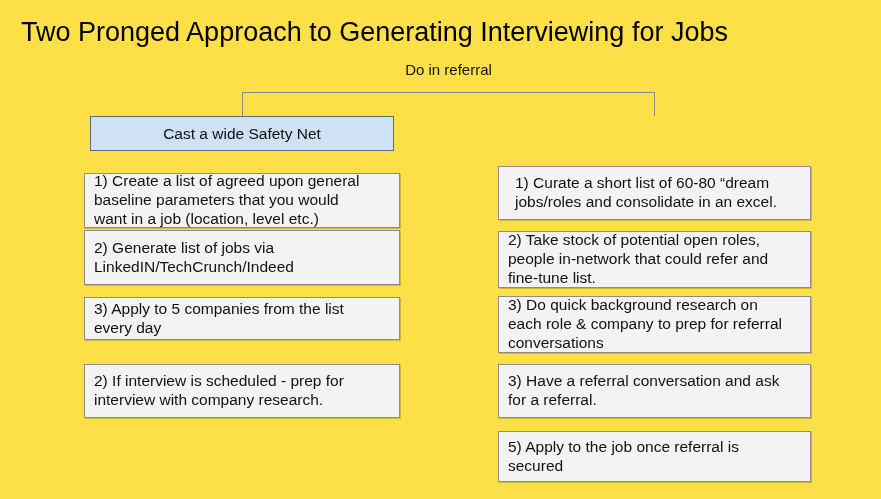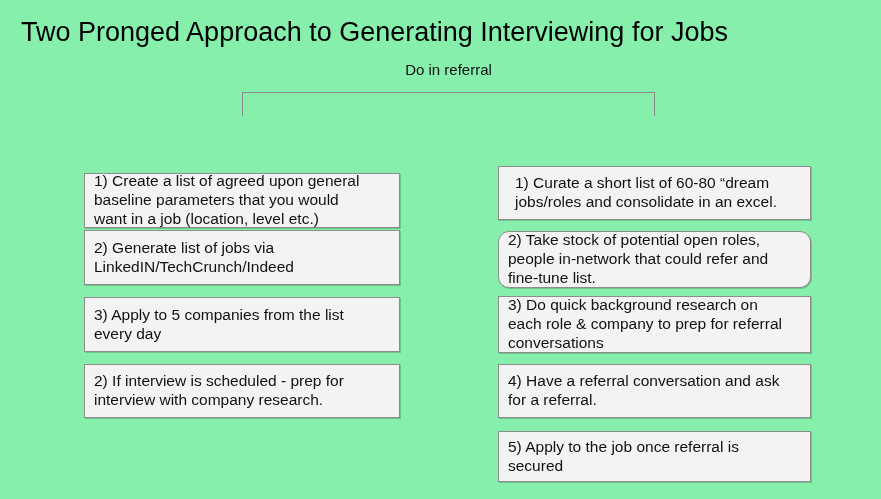--- a/index.html
+++ b/index.html
@@ -1,20 +1,20 @@
 <!DOCTYPE html>
 <html style="--header-fill: #cfe2f3; --header-border: #5d6b7a; --step-fill: #f3f3f3; --step-border: #8c8c8c; --connector: #8a8a8a;"><head>
 <meta charset="utf-8">
 <style>
   html, body { margin: 0; padding: 0; background: #fff; }
   .canvas {
     position: relative;
     width: 881px;
     height: 499px;
-    background: #86efac;
+    background: #fde047;
     font-family: "Liberation Sans", sans-serif;
     color: #000;
     overflow: hidden;
   }
   .title {
     position: absolute;
     left: 21px;
     top: 17px;
     font-size: 27px;
     font-weight: 400;
@@ -67,39 +67,40 @@
     padding: 4px 9px;
     font-size: 15.5px;
     line-height: 1.22;
     color: #111;
     white-space: pre-line;
   }
   .col-left  .step { left: 84px;  width: 316px; }
   .col-right .step { left: 498px; width: 313px; }
   .l1 { top: 173px; height: 55px; }
   .l2 { top: 230px; height: 55px; }
-  .l3 { top: 297px; height: 55px; }
+  .l3 { top: 297px; height: 43px; }
   .l4 { top: 364px; height: 54px; }
   .r1 { top: 166px; height: 54px; padding-left: 16px; }
-  .r2 { top: 231px; height: 57px; border-radius: 11px; }
+  .r2 { top: 231px; height: 57px; }
   .r3 { top: 296px; height: 57px; }
   .r4 { top: 364px; height: 54px; }
   .r5 { top: 431px; height: 51px; }
 </style>
 </head>
 <body>
 
 <div class="canvas">
 
   <div class="title">Two Pronged Approach to Generating Interviewing for Jobs</div>
 
   <div class="parallel">Do in referral</div>
 
   <div class="bracket"></div>
 
+  <div class="hdr hdr-left">Cast a wide Safety Net</div>
 
 
   <div class="col-left">
     <div class="step l1">1) Create a list of agreed upon general
 baseline parameters that you would
 want in a job (location, level etc.)</div>
     <div class="step l2">2) Generate list of jobs via
 LinkedIN/TechCrunch/Indeed</div>
     <div class="step l3">3) Apply to 5 companies from the list
 every day</div>
@@ -109,19 +110,19 @@
 
   <div class="col-right">
     <div class="step r1">1) Curate a short list of 60-80 “dream
 jobs/roles and consolidate in an excel.</div>
     <div class="step r2">2) Take stock of potential open roles,
 people in-network that could refer and
 fine-tune list.</div>
     <div class="step r3">3) Do quick background research on
 each role &amp; company to prep for referral
 conversations</div>
-    <div class="step r4">4) Have a referral conversation and ask
+    <div class="step r4">3) Have a referral conversation and ask
 for a referral.</div>
     <div class="step r5">5) Apply to the job once referral is
 secured</div>
   </div>
 
 </div>
 
 </body></html>

